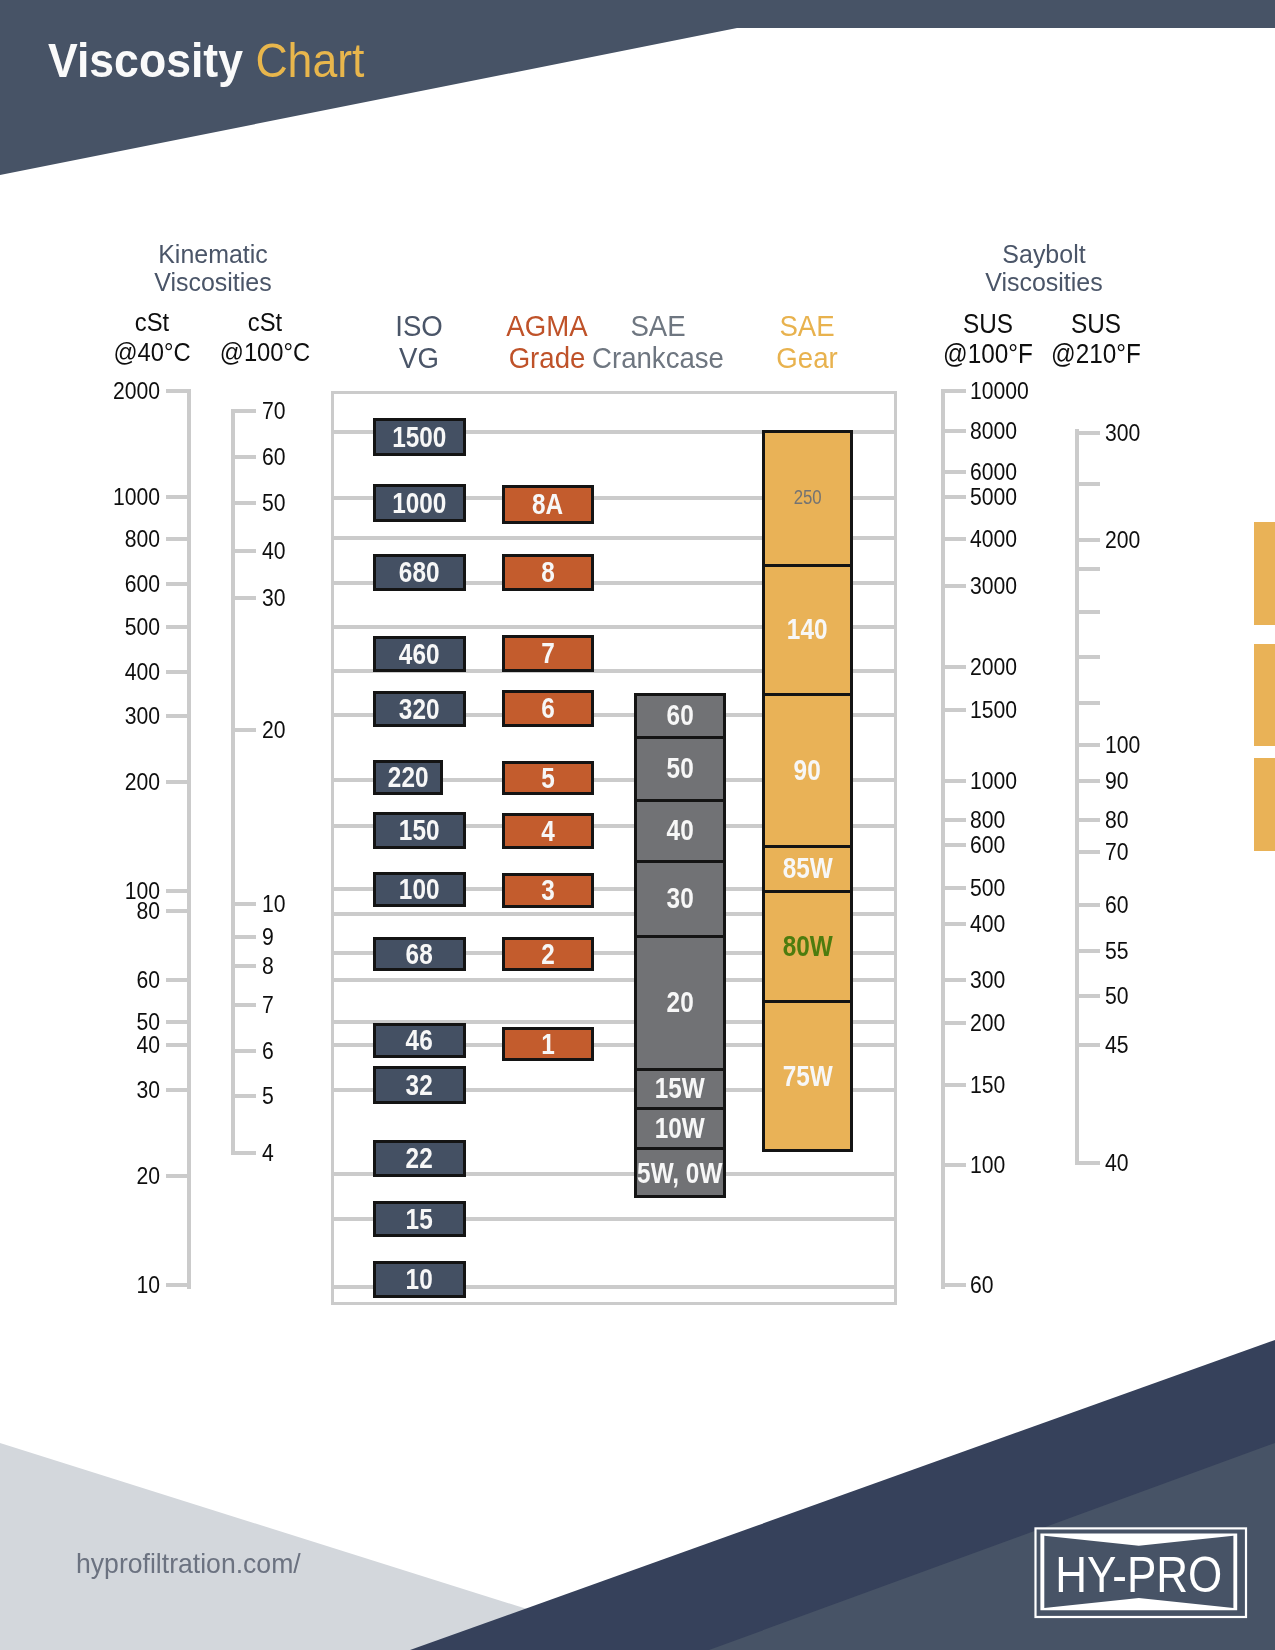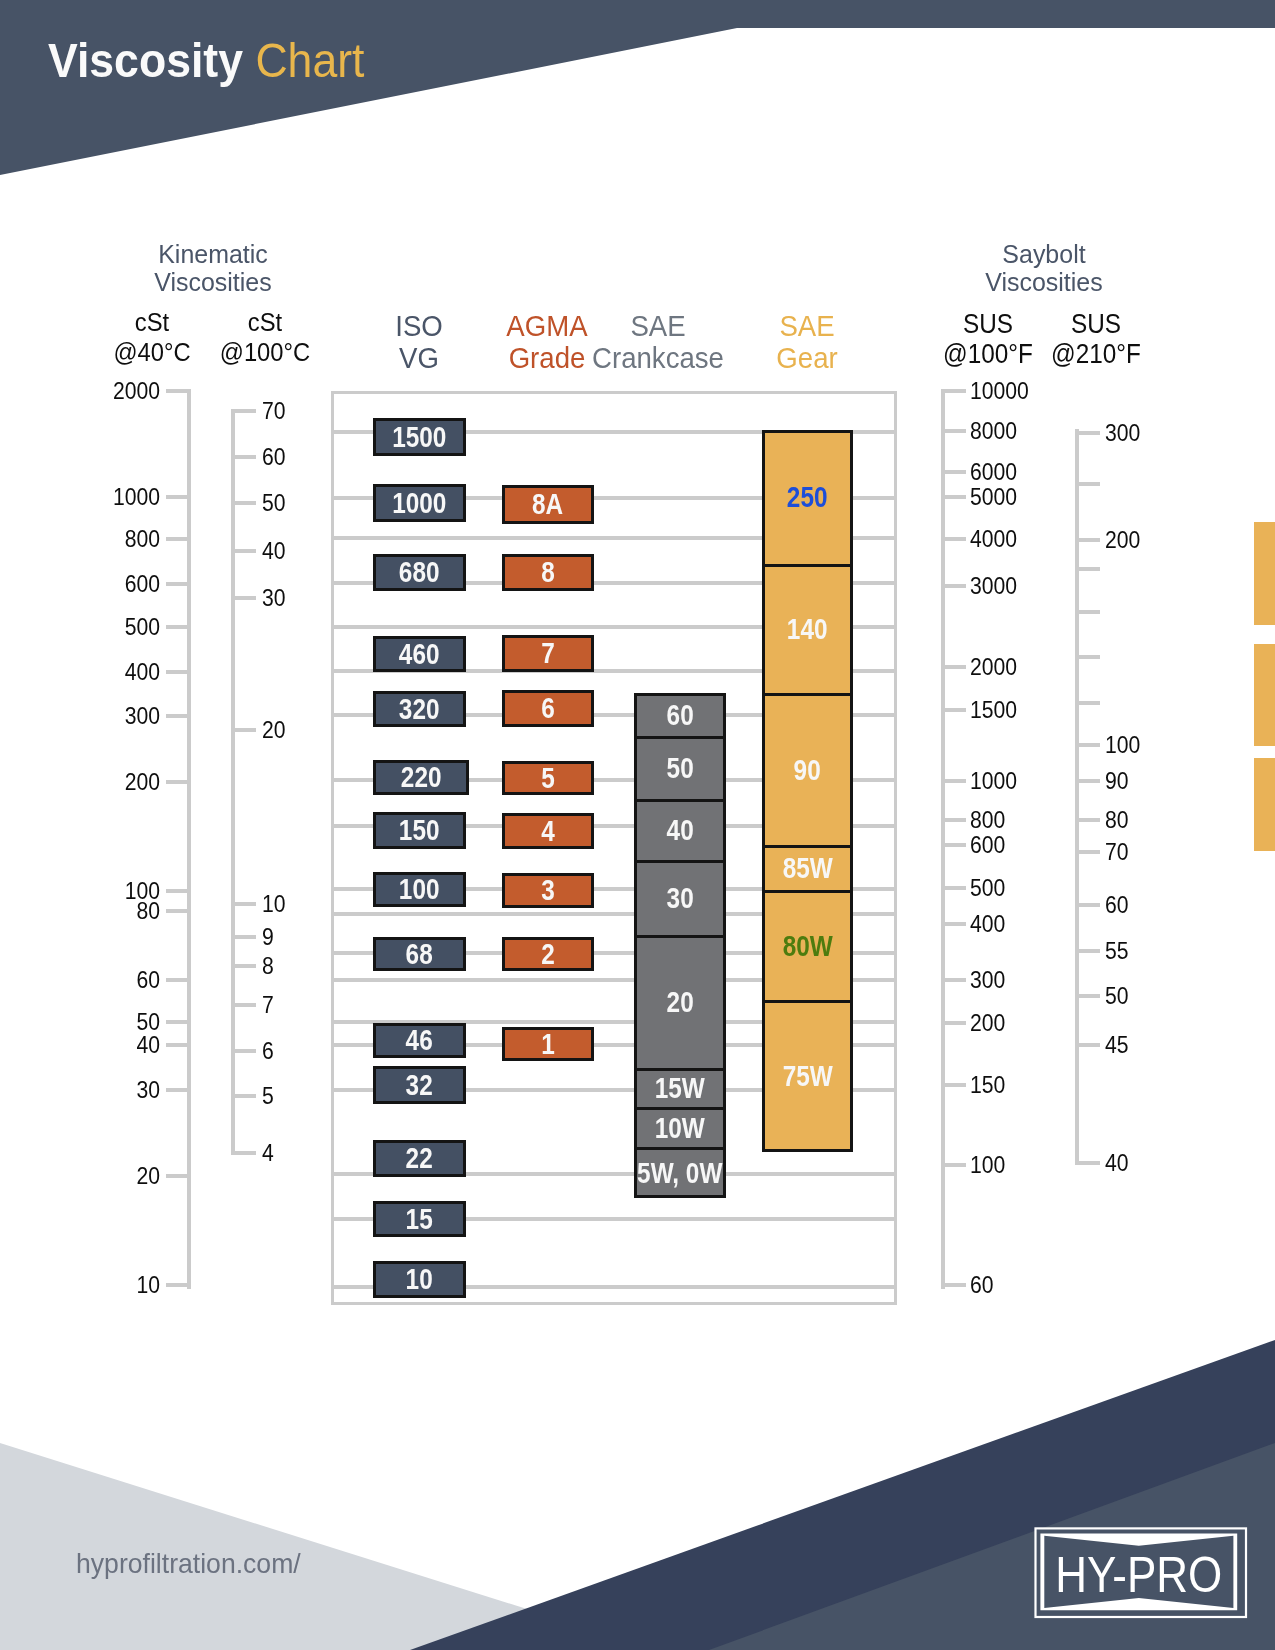--- a/index.html
+++ b/index.html
@@ -160,21 +160,21 @@
   </div>
 <div class="a" style="left:373px;top:554px;width:93px;height:37px;background:#445063;border:3px solid #141414;box-sizing:border-box;display:flex;align-items:center;justify-content:center;color:#f7f7f7;font-size:29px;font-weight:700">
     <span style="transform:scaleX(0.84)">680</span>
   </div>
 <div class="a" style="left:373px;top:636px;width:93px;height:36px;background:#445063;border:3px solid #141414;box-sizing:border-box;display:flex;align-items:center;justify-content:center;color:#f7f7f7;font-size:29px;font-weight:700">
     <span style="transform:scaleX(0.84)">460</span>
   </div>
 <div class="a" style="left:373px;top:691px;width:93px;height:36px;background:#445063;border:3px solid #141414;box-sizing:border-box;display:flex;align-items:center;justify-content:center;color:#f7f7f7;font-size:29px;font-weight:700">
     <span style="transform:scaleX(0.84)">320</span>
   </div>
-<div class="a" style="left:373px;top:760px;width:96px;height:35px;background:#445063;border:3px solid #141414;box-sizing:border-box;display:flex;align-items:center;justify-content:center;color:#f7f7f7;font-size:29px;font-weight:700">
+<div class="a" style="left:373px;top:760px;width:70px;height:35px;background:#445063;border:3px solid #141414;box-sizing:border-box;display:flex;align-items:center;justify-content:center;color:#f7f7f7;font-size:29px;font-weight:700">
     <span style="transform:scaleX(0.84)">220</span>
   </div>
 <div class="a" style="left:373px;top:812px;width:93px;height:37px;background:#445063;border:3px solid #141414;box-sizing:border-box;display:flex;align-items:center;justify-content:center;color:#f7f7f7;font-size:29px;font-weight:700">
     <span style="transform:scaleX(0.84)">150</span>
   </div>
 <div class="a" style="left:373px;top:872px;width:93px;height:35px;background:#445063;border:3px solid #141414;box-sizing:border-box;display:flex;align-items:center;justify-content:center;color:#f7f7f7;font-size:29px;font-weight:700">
     <span style="transform:scaleX(0.84)">100</span>
   </div>
 <div class="a" style="left:373px;top:937px;width:93px;height:34px;background:#445063;border:3px solid #141414;box-sizing:border-box;display:flex;align-items:center;justify-content:center;color:#f7f7f7;font-size:29px;font-weight:700">
     <span style="transform:scaleX(0.84)">68</span>
@@ -247,21 +247,21 @@
   </div>
 <div class="a" style="left:634px;top:1107px;width:92px;height:3px;background:#141414"></div>
 <div class="a" style="left:634px;top:1108px;width:92px;height:40px;display:flex;align-items:center;justify-content:center;color:#f7f7f7;font-size:29px;font-weight:700">
     <span style="transform:scaleX(0.84);white-space:nowrap">10W</span>
   </div>
 <div class="a" style="left:634px;top:1147px;width:92px;height:3px;background:#141414"></div>
 <div class="a" style="left:634px;top:1148px;width:92px;height:50px;display:flex;align-items:center;justify-content:center;color:#f7f7f7;font-size:29px;font-weight:700">
     <span style="transform:scaleX(0.84);white-space:nowrap">5W, 0W</span>
   </div>
 <div class="a" style="left:762px;top:430px;width:91px;height:722px;background:#e9b257;border:3px solid #141414;box-sizing:border-box"></div>
-<div class="a" style="left:762px;top:430px;width:91px;height:135px;display:flex;align-items:center;justify-content:center;color:#1d4ed8;font-size:29px;font-weight:700">
+<div class="a" style="left:762px;top:430px;width:91px;height:135px;display:flex;align-items:center;justify-content:center;color:#737373;font-size:20px;font-weight:400">
     <span style="transform:scaleX(0.84);white-space:nowrap">250</span>
   </div>
 <div class="a" style="left:762px;top:564px;width:91px;height:3px;background:#141414"></div>
 <div class="a" style="left:762px;top:565px;width:91px;height:129px;display:flex;align-items:center;justify-content:center;color:#f7f7f7;font-size:29px;font-weight:700">
     <span style="transform:scaleX(0.84);white-space:nowrap">140</span>
   </div>
 <div class="a" style="left:762px;top:693px;width:91px;height:3px;background:#141414"></div>
 <div class="a" style="left:762px;top:694px;width:91px;height:152px;display:flex;align-items:center;justify-content:center;color:#f7f7f7;font-size:29px;font-weight:700">
     <span style="transform:scaleX(0.84);white-space:nowrap">90</span>
   </div>

